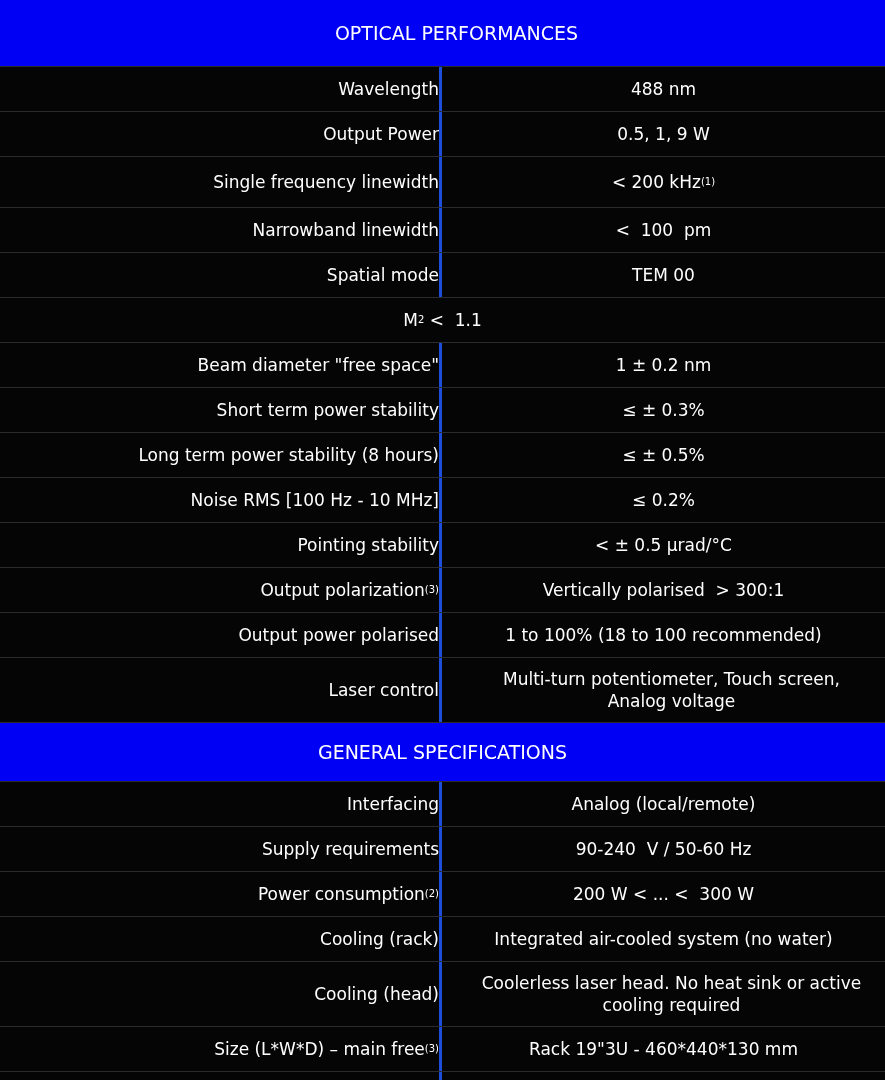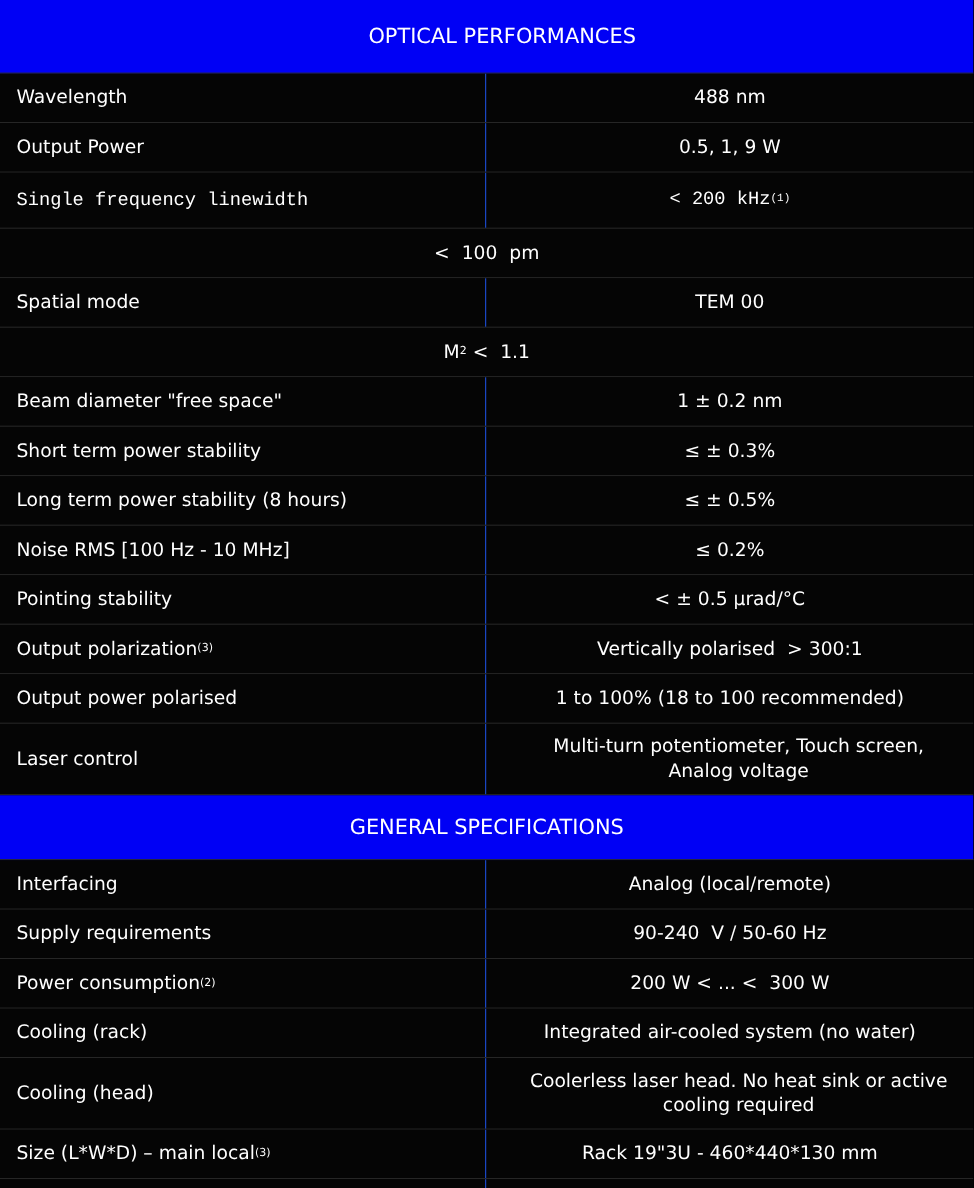--- a/index.html
+++ b/index.html
@@ -4,30 +4,30 @@
 <style>
   html, body { margin:0; padding:0; background:#000; }
   body { width:885px; height:1080px; overflow:hidden; font-family:"DejaVu Sans", sans-serif; color:#fff; }
   .section-header {
     background:#0000f5; color:#fff; text-align:center;
     font-size:19px; letter-spacing:0; display:flex; align-items:center; justify-content:center;
     border-bottom:1px solid #2b2b2b;
   }
   .row { display:flex; border-bottom:1px solid #2b2b2b; background:#050505; }
   .cell-label {
-    width:442px; box-sizing:border-box; padding-left:15px; border-right:1px solid #1d4ed8;
-    display:flex; align-items:center; font-size:17px;
+    width:442px; box-sizing:border-box; padding-left:15px; border-right:3px solid #1d4ed8;
+    display:flex; align-items:center; font-size:17px;justify-content:flex-end;
   }
   .cell-value {
     flex:1; display:flex; align-items:center; justify-content:center; text-align:center;
     font-size:17px; padding:0 14px; line-height:22px;
   }
   sup { font-size:10px; vertical-align:8px; line-height:0; }
   .h45 { height:44px; }
-  .h51 { height:50px;font-family:Liberation Mono, monospace; }
+  .h51 { height:50px; }
   .h64 { height:64px;gap:16px; }
 </style>
 </head>
 <body>
 
 <div class="section-header" style="height:66px;padding-left:28px;">
   <span>OPTICAL PERFORMANCES</span>
 </div>
 
 <div class="row h45">
@@ -49,20 +49,23 @@
 <div class="row h51">
   <div class="cell-label">
       <span>Single frequency linewidth</span>
     </div>
   <div class="cell-value">
       <span>&lt; 200 kHz</span>
       <sup>(1)</sup>
     </div>
 </div>
 <div class="row h45">
+  <div class="cell-label">
+      <span>Narrowband linewidth</span>
+    </div>
   <div class="cell-value">
       <span style="white-space:pre">&lt;  100  pm</span>
     </div>
 </div>
 <div class="row h45">
   <div class="cell-label">
       <span>Spatial mode</span>
     </div>
   <div class="cell-value">
       <span>TEM 00</span>
@@ -181,21 +184,21 @@
 <div class="row h64">
   <div class="cell-label">
       <span>Cooling (head)</span>
     </div>
   <div class="cell-value">
       <span>Coolerless laser head. No heat sink or active cooling required</span>
     </div>
 </div>
 <div class="row h45">
   <div class="cell-label">
-      <span>Size (L*W*D) – main local</span>
+      <span>Size (L*W*D) – main free</span>
       <sup>(3)</sup>
     </div>
   <div class="cell-value">
       <span>Rack 19"3U - 460*440*130 mm</span>
     </div>
 </div>
 <div class="row h45">
   <div class="cell-label" style="padding-left:222px;align-items:flex-end;">
       <span></span>
       <sup>(3)</sup>

